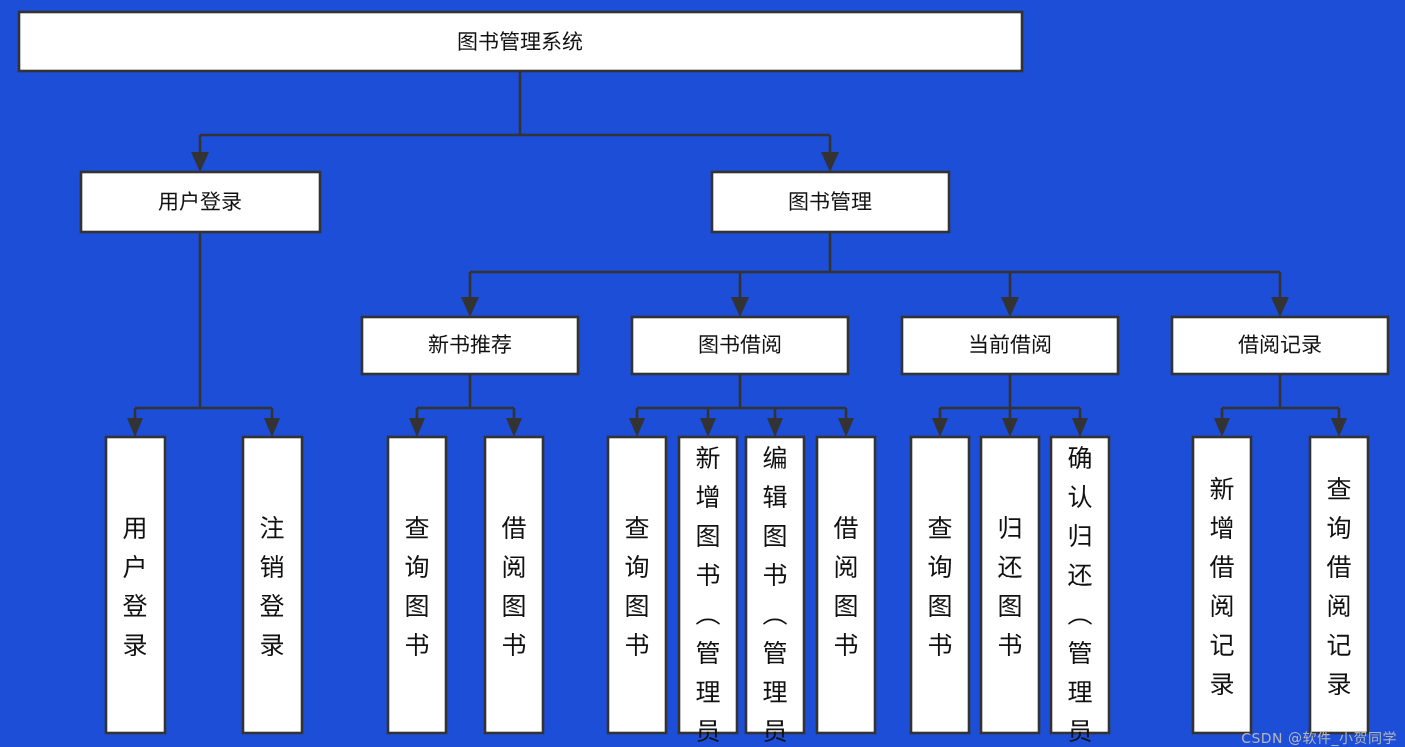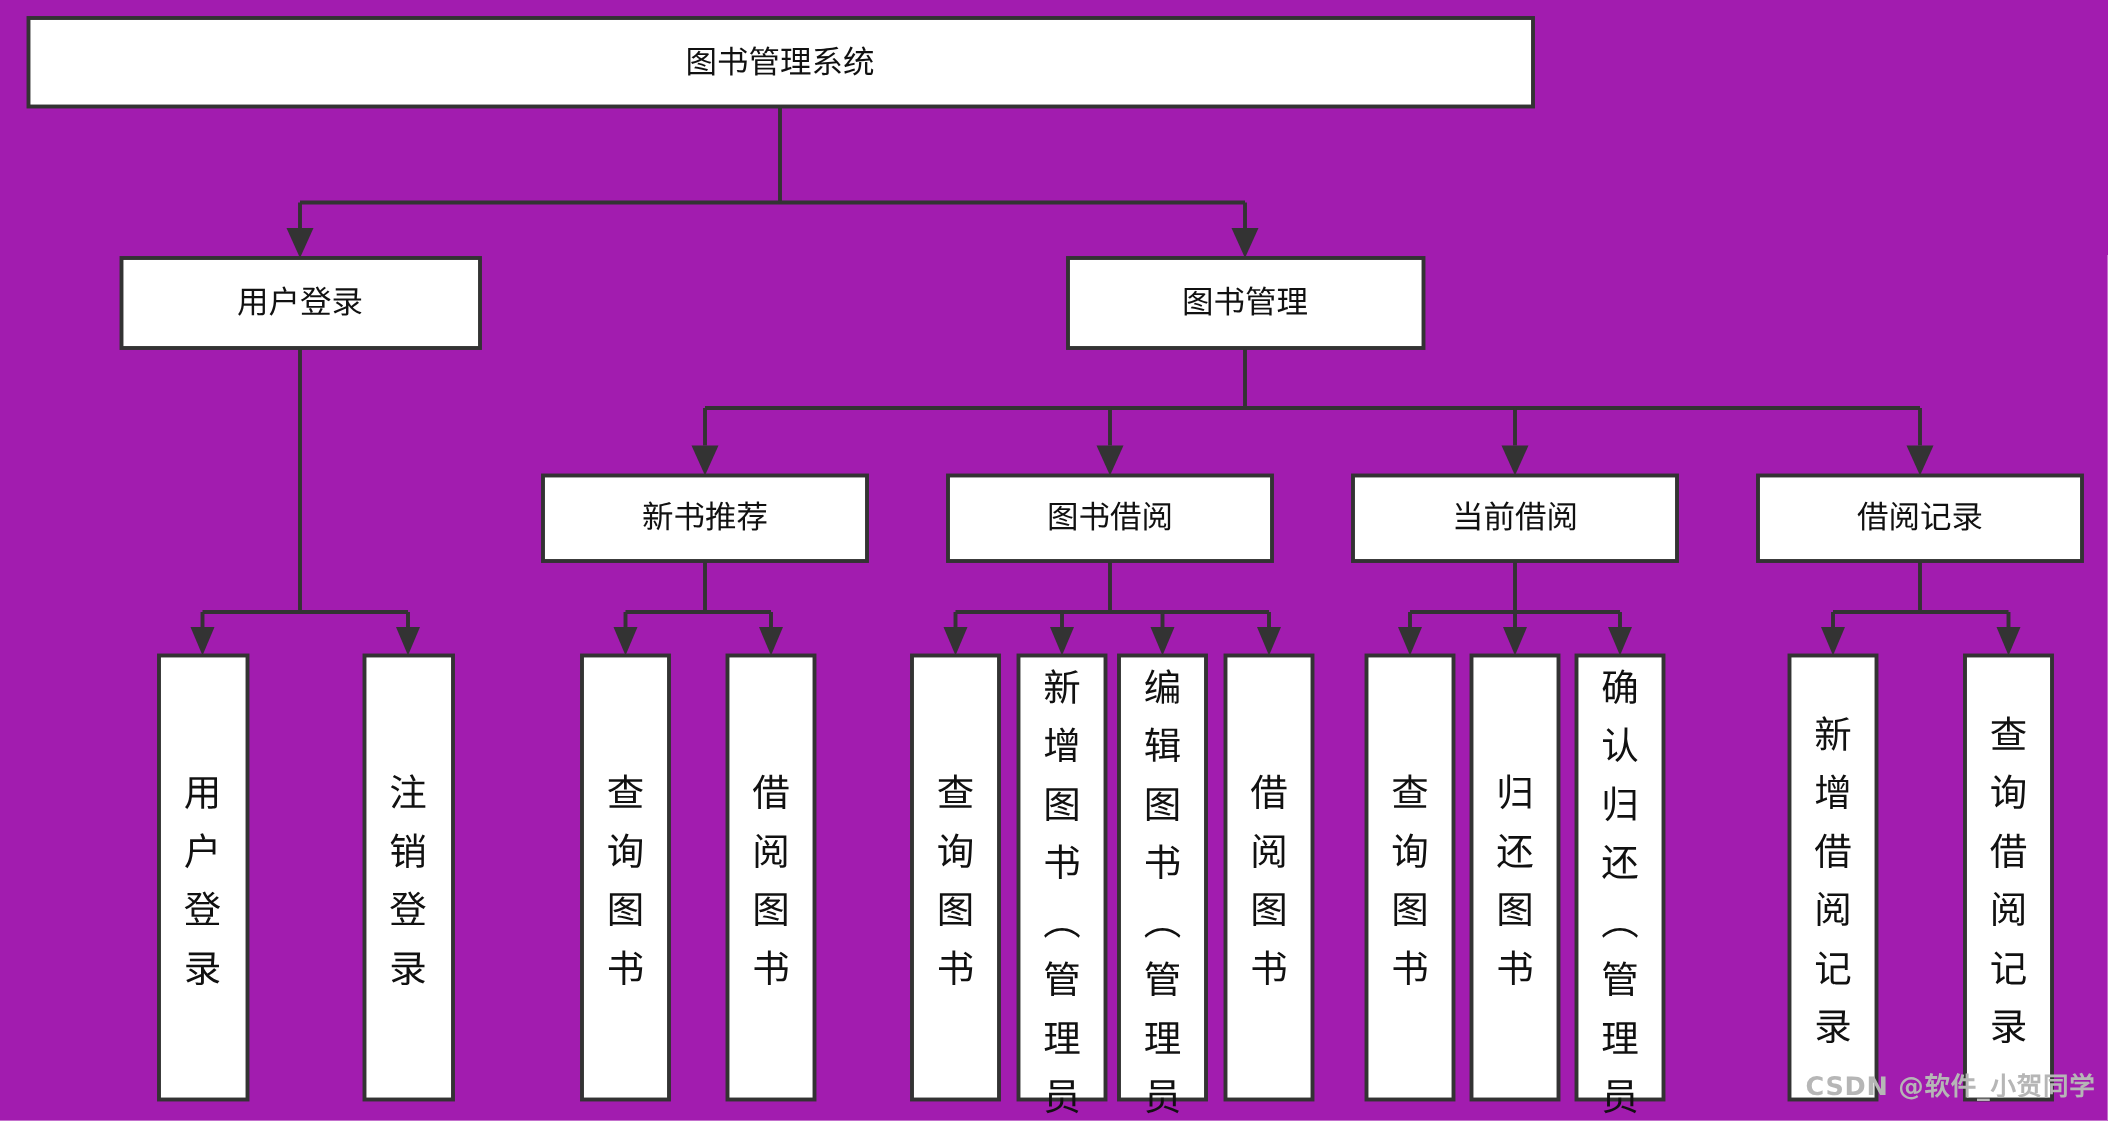--- a/index.html
+++ b/index.html
@@ -11,21 +11,21 @@
   body {
     width: 1405px;
     height: 747px;
     overflow: hidden;
     font-family: "DejaVu Sans", "Liberation Sans", sans-serif;
   }
   #diagram-root {
     position: relative;
     width: 1405px;
     height: 747px;
-    background: #a21caf;
+    background: #1d4ed8;
   }
   svg.diagram {
     position: absolute;
     inset: 0;
     width: 1405px;
     height: 747px;
     display: block;
   }
   .node-rect {
     fill: #ffffff;
@@ -52,28 +52,27 @@
   }
   .node-label-v {
     fill: #111111;
     font-family: "DejaVu Sans", "Liberation Sans", sans-serif;
     font-size: 25px;
     text-anchor: middle;
   }
   .watermark {
     position: absolute;
     right: 8px;
-    bottom: 12px;
-    font-family: "DejaVu Sans", "Liberation Sans", sans-serif;
-    font-size: 17px;
+    bottom: 0;
+    font-family: "DejaVu Sans", "Liberation Sans", sans-serif;
+    font-size: 14px;
     color: #b6b6b6;
     letter-spacing: 0.5px;
     white-space: nowrap;
     pointer-events: none;
-    font-weight: bold;
   }
 </style>
 </head>
 <body>
 
 <div id="diagram-root">
 
   <svg class="diagram" viewBox="0 0 1405 747" xmlns="http://www.w3.org/2000/svg">
 
     <g>

